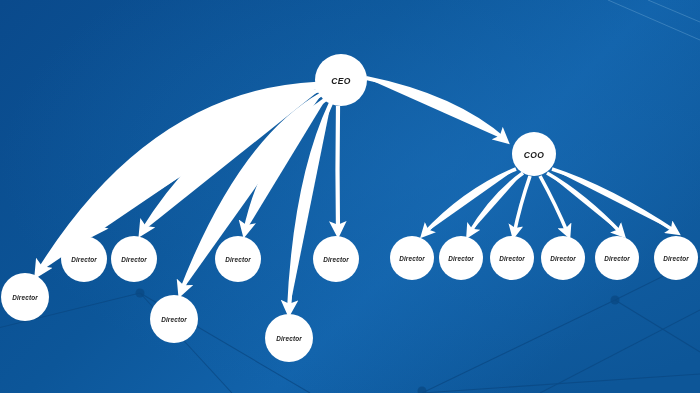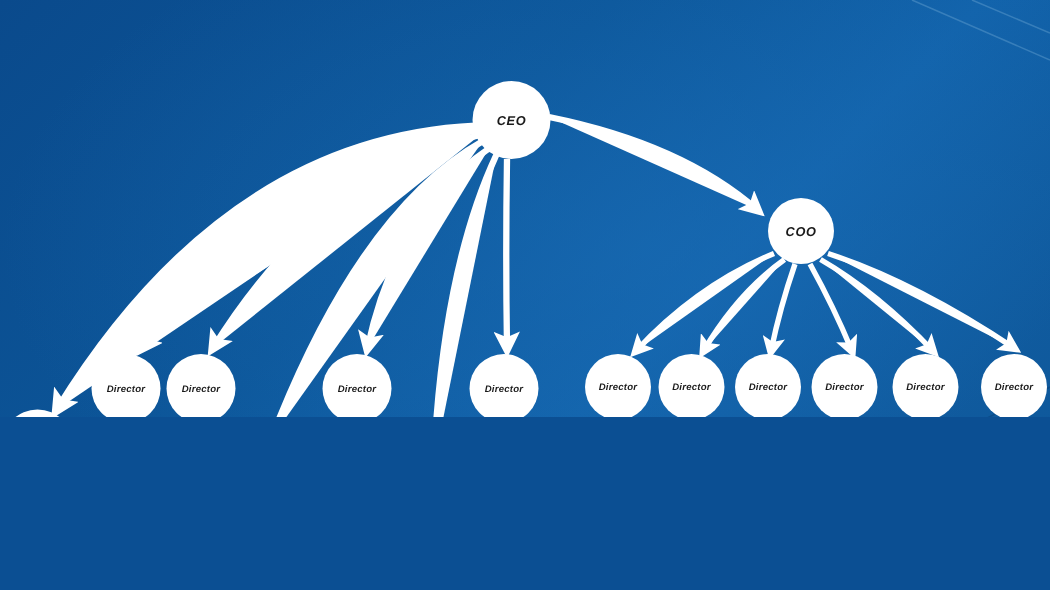--- a/index.html
+++ b/index.html
@@ -1,21 +1,21 @@
 <!DOCTYPE html>
 <html><head>
 <meta charset="utf-8">
 <style>
   html,body{margin:0;padding:0;}
   body{
     width:700px;height:393px;overflow:hidden;
     font-family:"Liberation Sans", sans-serif;
     background:#0b4f93;
   }
-  #canvas{position:relative;width:700px;height:278px;overflow:hidden;}
+  #canvas{position:relative;width:700px;height:393px;overflow:hidden;}
   #bg, #net, #edges, #nodes{position:absolute;left:0;top:0;width:700px;height:393px;}
   .node-label{
     font-style:italic;
     font-weight:bold;
     fill:#1a1a1a;
     text-anchor:middle;
     dominant-baseline:central;
   }
   .lbl-exec{font-size:8.5px;letter-spacing:.4px;}
   .lbl-dir{font-size:6.4px;letter-spacing:.15px;}

